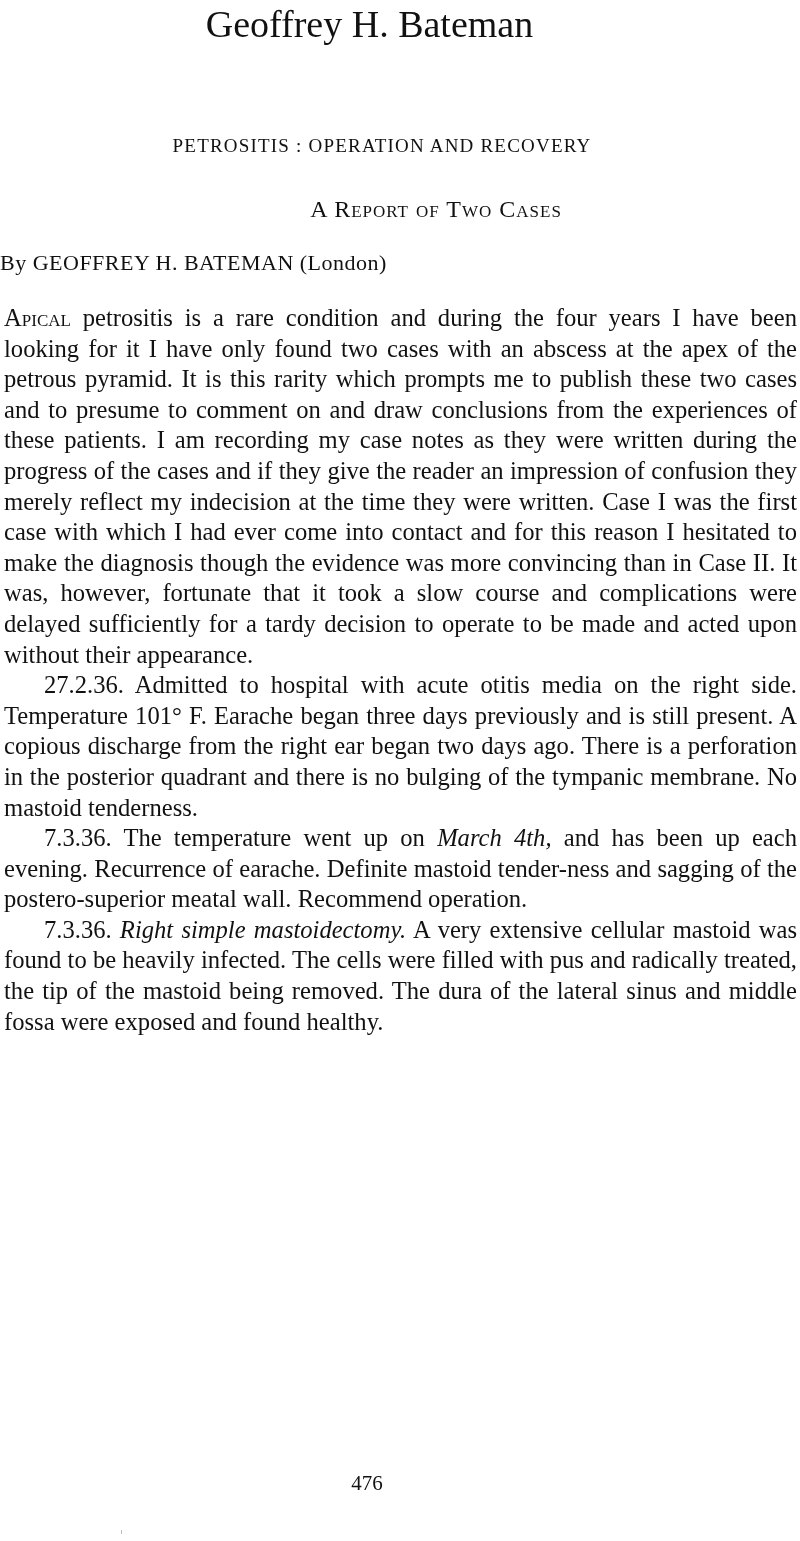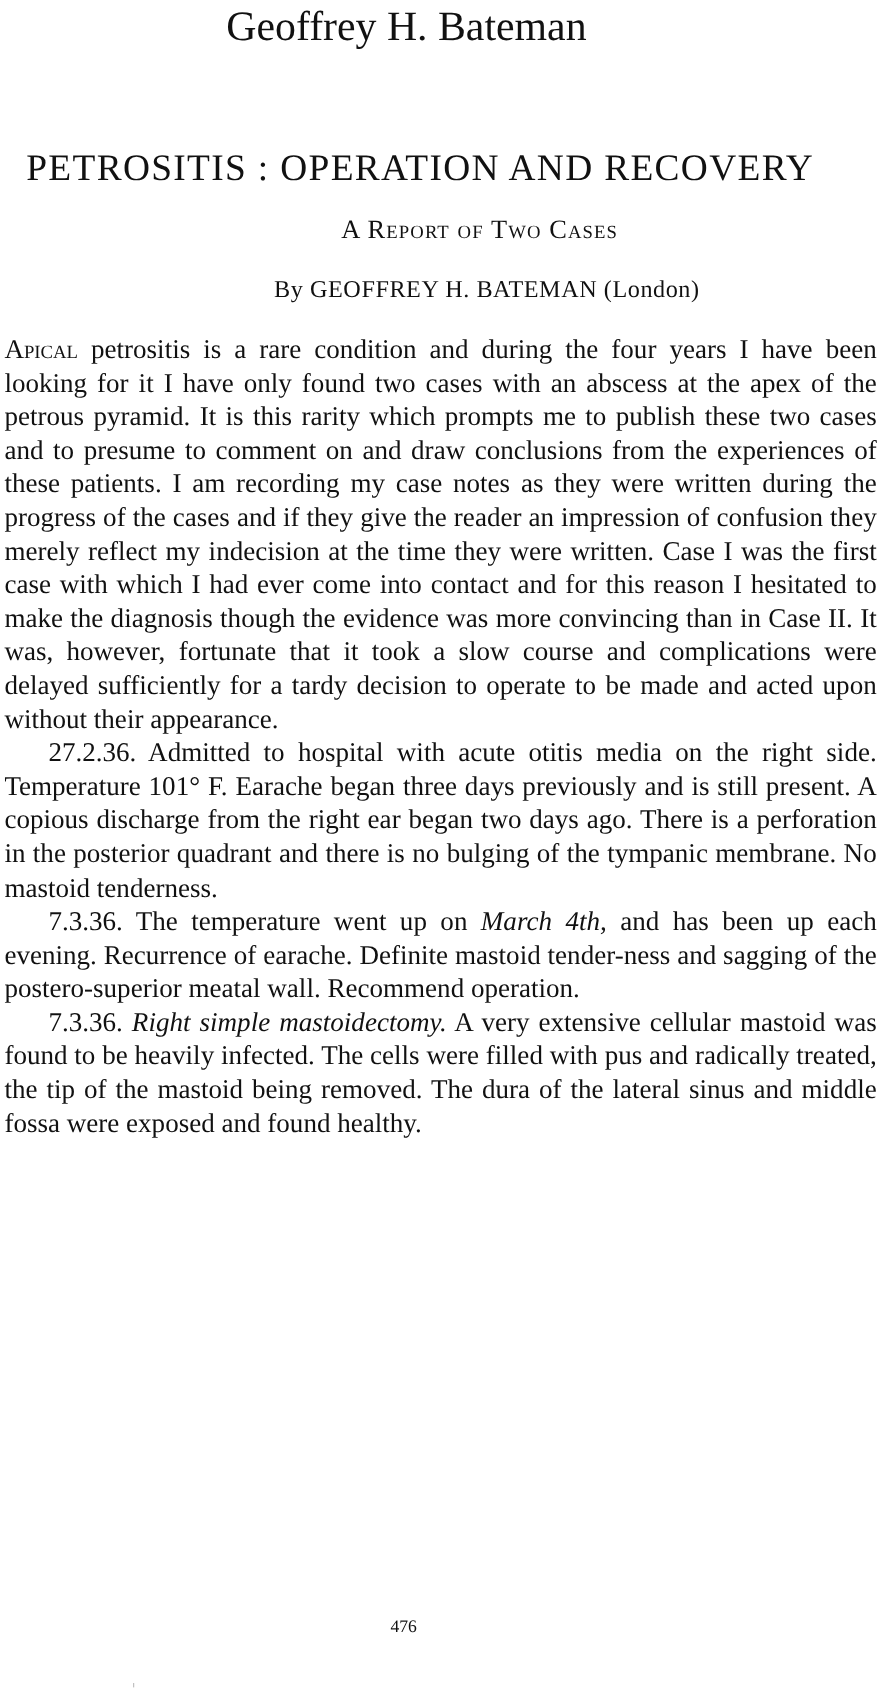--- a/index.html
+++ b/index.html
@@ -7,42 +7,42 @@
     width: 800px; height: 1541px; overflow: hidden; position: relative;
     font-family: "Liberation Serif", "DejaVu Serif", serif;
     color: #111111;
   }
   .running-head {
     position: absolute; top: 2px; left: 0; width: 739px;
     text-align: center; font-size: 38px; line-height: 44px;
   }
   .title {
     position: absolute; top: 135px; left: 0; width: 764px;
-    text-align: center; font-size: 34px; letter-spacing: 1.2px;
+    text-align: center; font-size: 19px; letter-spacing: 1.2px;
   }
   .subtitle {
     position: absolute; top: 196px; left: 0; width: 800px;
     text-align: center; font-size: 24px; font-variant: small-caps; letter-spacing: 1px; padding-left: 36px;
   }
   .byline {
     position: absolute; top: 250px; left: 0; width: 636px;
-    text-align: right; font-size: 22px; letter-spacing: 0.5px;
+    text-align: left; font-size: 22px; letter-spacing: 0.5px;
   }
   .body {
     position: absolute; top: 303px; left: 4px; width: 793px;
     font-size: 24.6px; line-height: 30.6px;
   }
   .body p { margin: 0; text-align: justify; text-align-last: left; }
   .body p.indent { text-indent: 40px; }
   .body p.gap { margin-top: 30px; }
   .sc { font-variant: small-caps; margin-top: 38px; }
   .date { font-variant: oldstyle-nums; }
   .page-number {
     position: absolute; top: 1471px; left: 0; width: 734px;
-    text-align: center; font-size: 16px;
+    text-align: center; font-size: 21px;
   }
   .speck { position: absolute; top: 1530px; left: 121px; width: 1px; height: 4px; background: #bbb; }
 </style>
 </head>
 <body>
 
 <div class="running-head">Geoffrey H. Bateman</div>
 
 <div class="title">PETROSITIS : OPERATION AND RECOVERY</div>
 <div class="subtitle">A Report of Two Cases</div>

